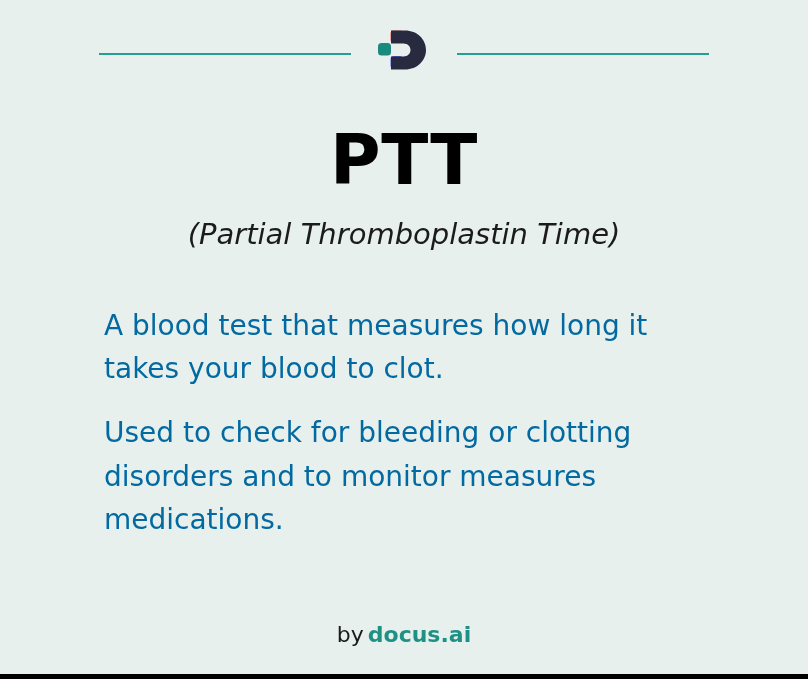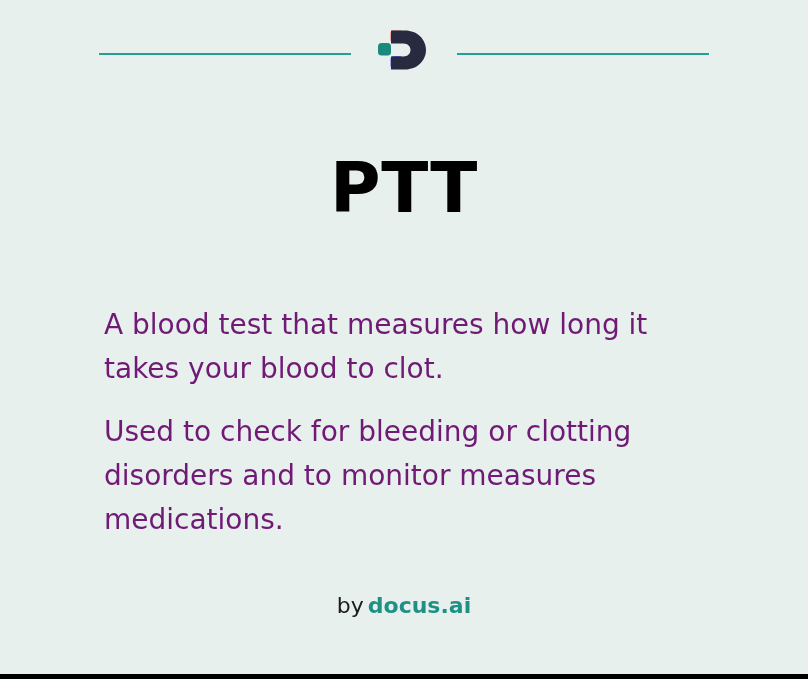--- a/index.html
+++ b/index.html
@@ -16,21 +16,20 @@
 
   .card {
     position: relative;
     width: 808px;
     height: 679px;
     background: #e8f0ee;
     box-sizing: border-box;
     display: flex;
     flex-direction: column;
     align-items: center;
-    gap: 28px;
   }
 
   
   .header {
     width: 808px;
     height: 108px;
     display: flex;
     align-items: center;
     justify-content: center;
     flex: 0 0 auto;
@@ -83,35 +82,35 @@
     width: 808px;
     box-sizing: border-box;
     padding: 0 104px;
     flex: 0 0 auto;
     margin-top: 52px;
   }
   .paragraph {
     font-family: "DejaVu Sans", sans-serif;
     font-size: 28px;
     font-weight: 400;
-    color: #701a75;
+    color: #0369a1;
     line-height: 1.56;
     margin: 0 0 20px 0;
     text-align: left;
   }
   .paragraph:last-child { margin-bottom: 0; }
 
   
   .footer {
     width: 808px;
     text-align: center;
     flex: 0 0 auto;
     position: absolute;
     left: 0;
-    top: 593px;
+    top: 622px;
   }
   .footer-text {
     font-family: "DejaVu Sans", sans-serif;
     font-size: 22px;
     color: #1b1b1b;
     font-weight: 400;
   }
   .footer-brand {
     font-family: "DejaVu Sans", sans-serif;
     font-size: 22px;
@@ -150,20 +149,21 @@
         <path d="M16 0.5 H30 C42.2 0.5 51 9.3 51 20 C51 30.7 42.2 39.5 30 39.5 H16 V26.5 H28.5
                  C32.6 26.5 35.5 23.6 35.5 20 C35.5 16.4 32.6 13.5 28.5 13.5 H16 Z" fill="#282a40"></path>
       </svg>
     </div>
 
     <div class="rule rule-right"></div>
   </div>
 
   <div class="title-block">
     <h1 class="page-title">PTT</h1>
+    <p class="page-subtitle">(Partial Thromboplastin Time)</p>
   </div>
 
   <div class="body-block">
     <p class="paragraph">A blood test that measures how long it takes your blood to clot.</p>
     <p class="paragraph">Used to check for bleeding or clotting disorders and to monitor measures medications.</p>
   </div>
 
   <div class="footer">
     <span class="footer-text">by</span><span class="footer-brand">docus.ai</span>
   </div>

